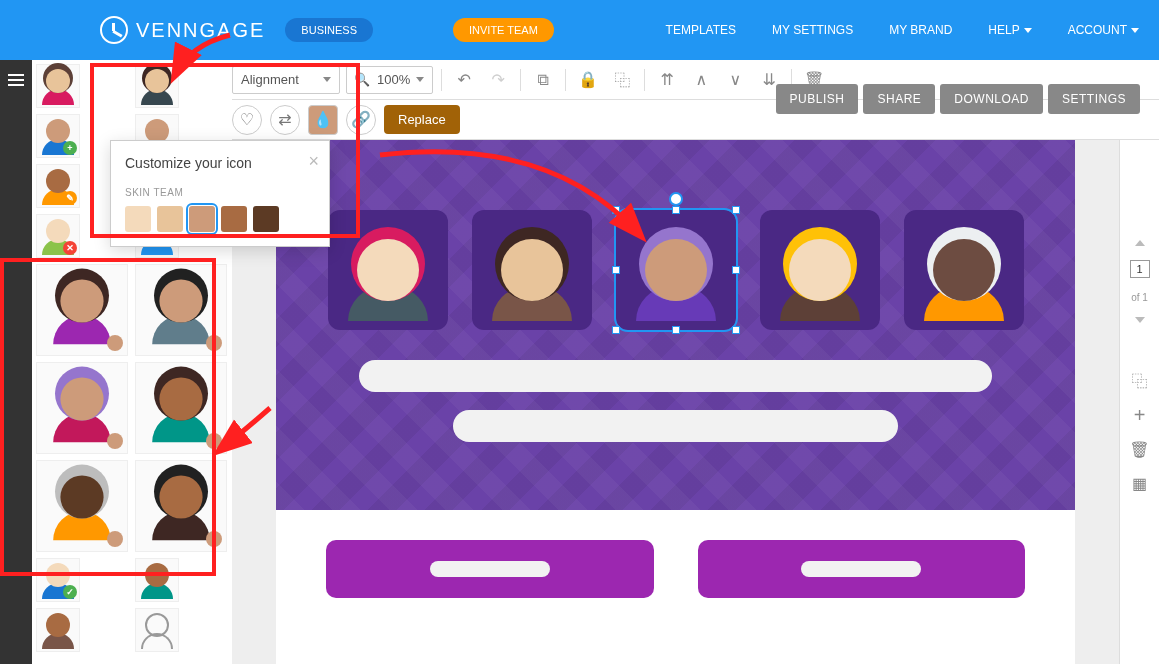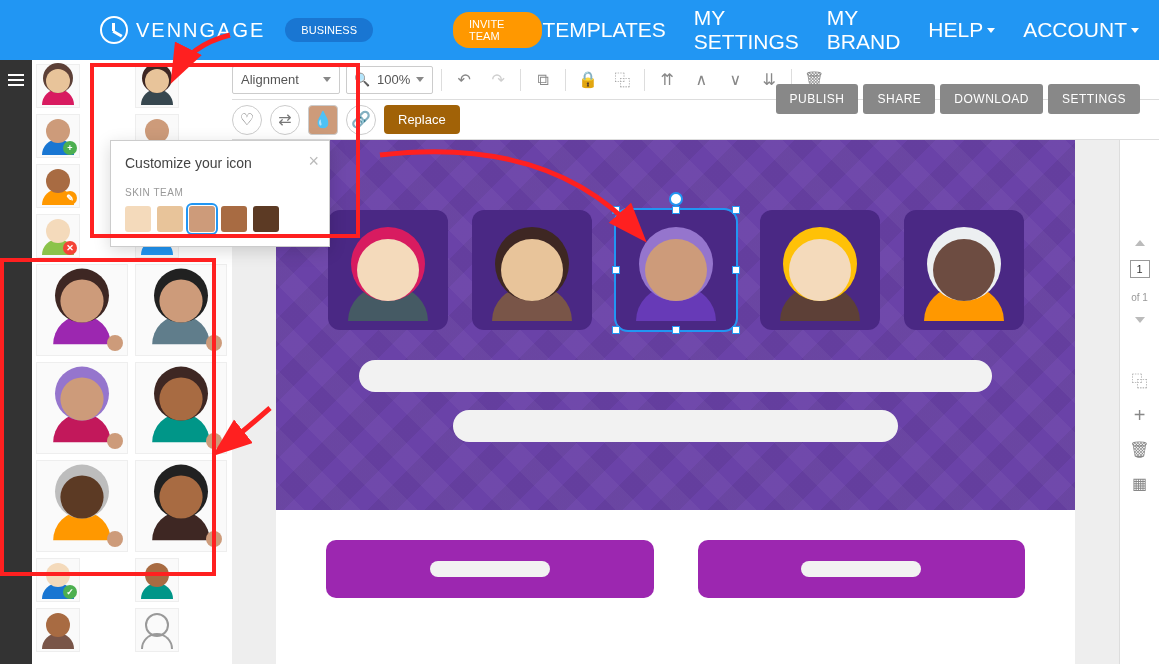--- a/index.html
+++ b/index.html
@@ -7,21 +7,21 @@
 
 
 .topnav { background: #2196f3; height: 60px; display: flex; align-items: center; padding: 0 20px 0 100px; color: #fff; }
 .logo { display: flex; align-items: center; gap: 8px; font-size: 20px; letter-spacing: 2px; font-weight: 300; }
 .logo-circ { width: 28px; height: 28px; border: 2.5px solid #fff; border-radius: 50%; position: relative; }
 .logo-circ::after { content: ""; position: absolute; width: 2.5px; height: 8px; background: #fff; bottom: 11px; left: 10px; transform-origin: bottom; transform: rotate(0deg); }
 .logo-circ::before { content: ""; position: absolute; width: 2.5px; height: 10px; background: #fff; bottom: 11px; left: 10px; transform-origin: bottom; transform: rotate(120deg); }
 .pill { border-radius: 16px; padding: 6px 16px; font-size: 11px; font-weight: 500; }
 .pill.biz { background: #1976d2; color: #fff; margin-left: 20px; }
 .pill.invite { background: #ff9800; color: #fff; margin-left: 80px; }
-.navlinks { margin-left: auto; display: flex; gap: 28px; font-size: 21px; }
+.navlinks { margin-left: auto; display: flex; gap: 36px; font-size: 12px; }
 .navlinks span { cursor: pointer; display: flex; align-items: center; gap: 4px; }
 .caret-down { width: 0; height: 0; border-left: 4px solid transparent; border-right: 4px solid transparent; border-top: 5px solid #fff; display: inline-block; }
 
 
 .editbar { height: 40px; border-bottom: 1px solid #ddd; display: flex; align-items: center; padding-left: 232px; gap: 6px; }
 .dd { border: 1px solid #ccc; background: #fff; color: #555; height: 28px; display: flex; align-items: center; padding: 0 8px; font-size: 13px; gap: 24px; border-radius: 2px; }
 .dd.zoom { gap: 6px; }
 .dd .tri { width: 0; height: 0; border-left: 4px solid transparent; border-right: 4px solid transparent; border-top: 5px solid #888; }
 .toolbtn { width: 28px; height: 28px; display: flex; align-items: center; justify-content: center; color: #888; font-size: 16px; cursor: pointer; }
 .sep { width: 1px; height: 22px; background: #ddd; margin: 0 2px; }

